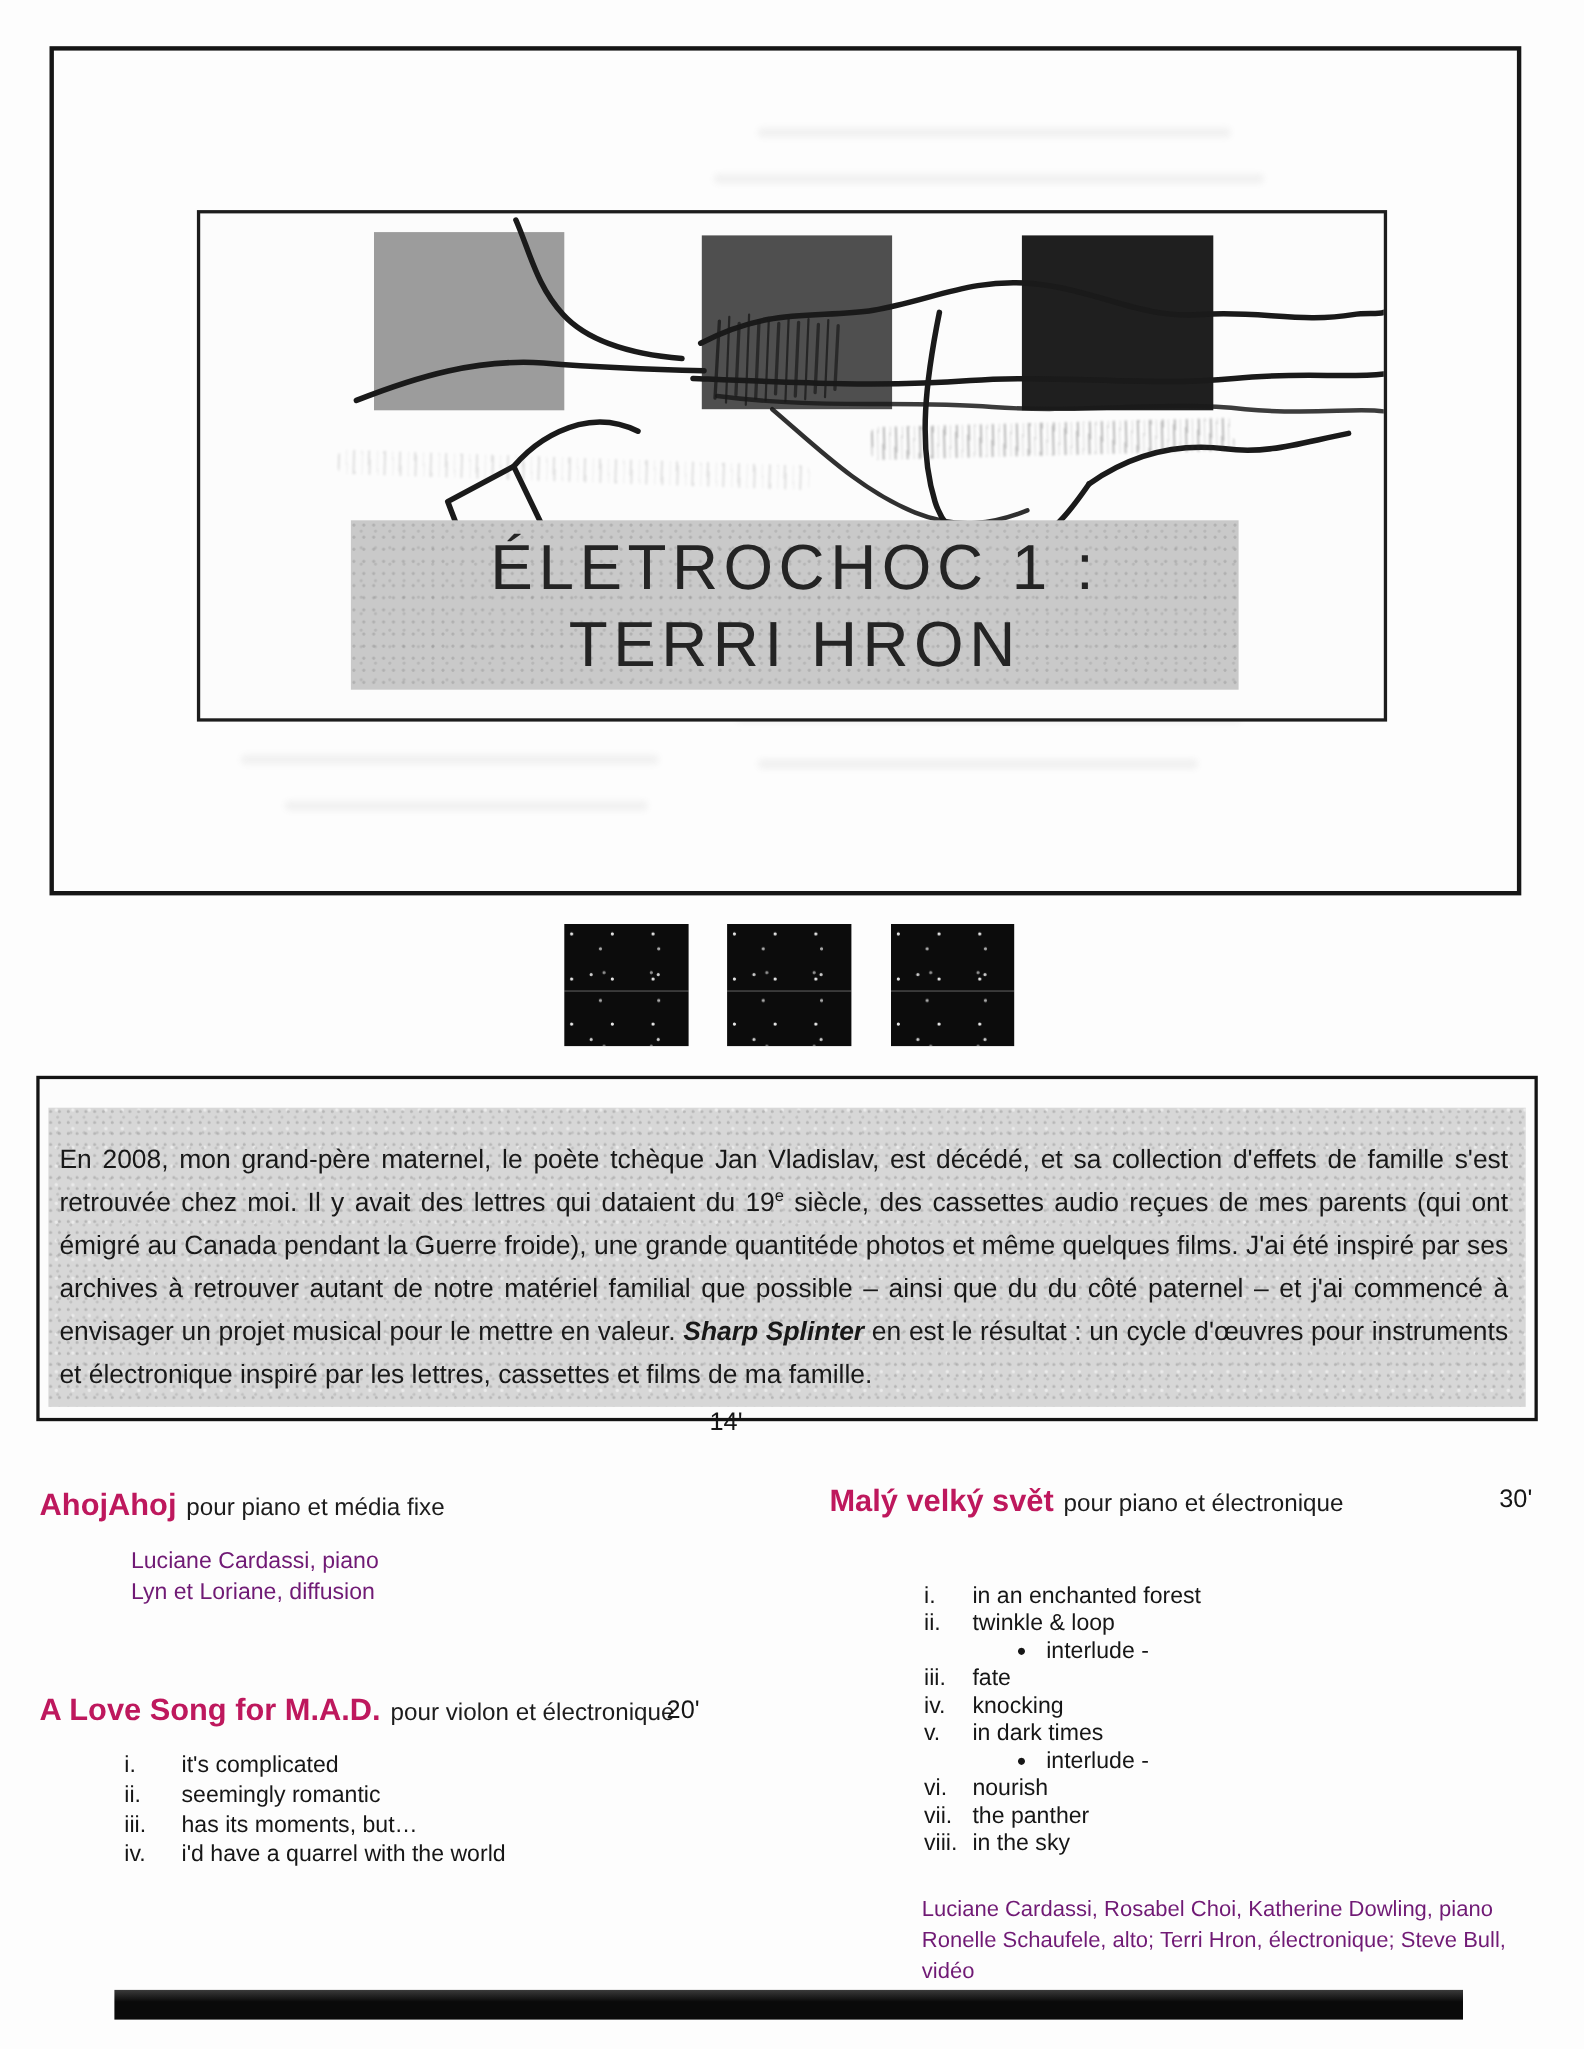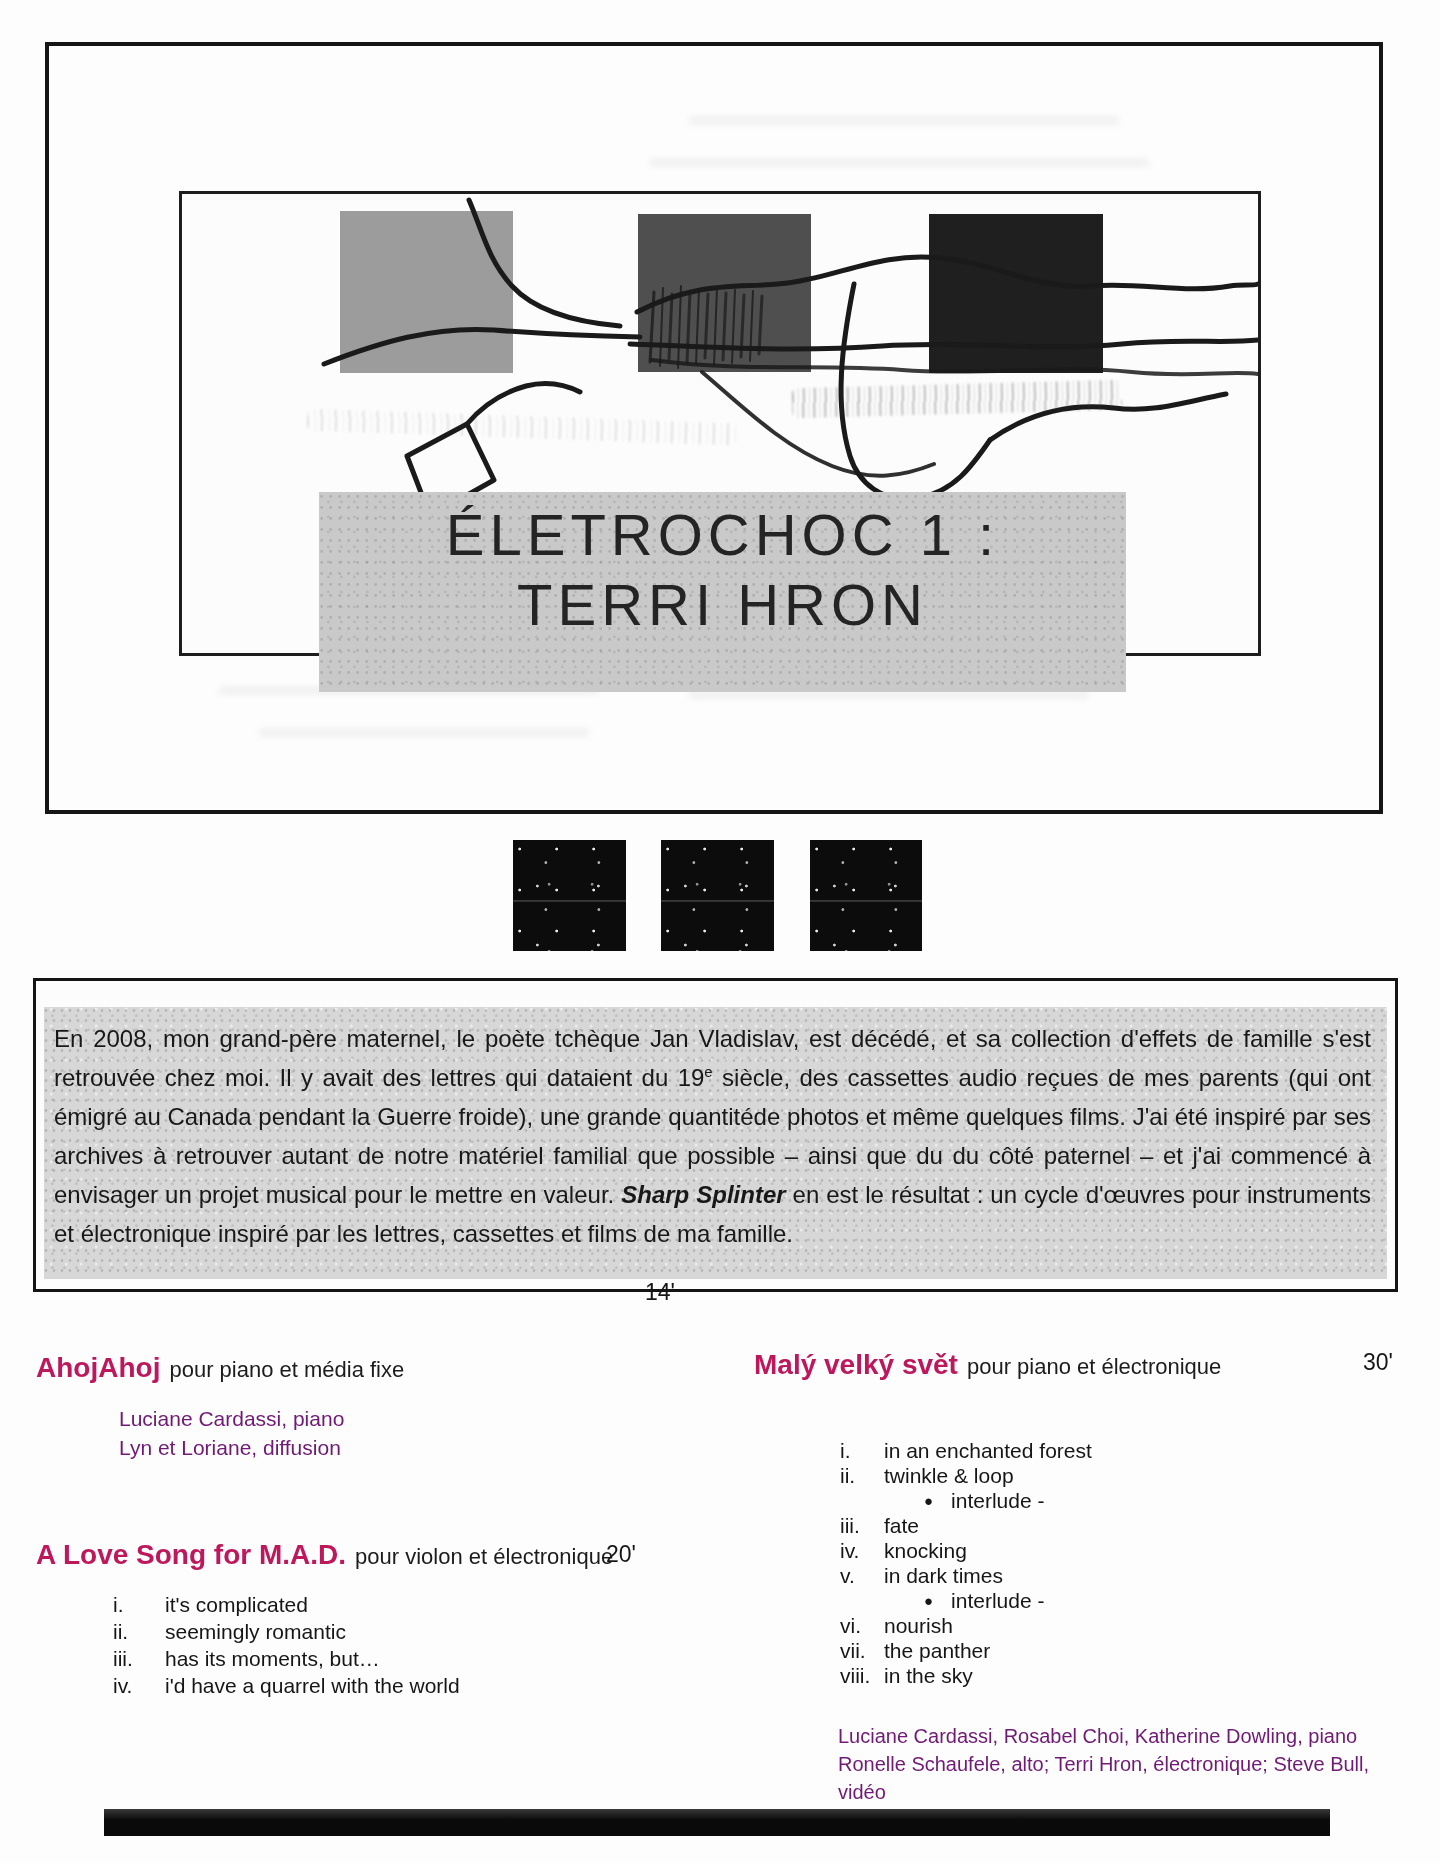--- a/index.html
+++ b/index.html
@@ -29,21 +29,21 @@
     left:610px;top:190px;width:330px;height:30px;opacity:.6;filter:blur(1px);
     background:repeating-linear-gradient(92deg,rgba(55,55,55,.55) 0 2px,transparent 2px 6px,rgba(80,80,80,.35) 6px 7px,transparent 7px 11px);
     transform:rotate(-1.5deg);
   }
   .smudge-2{
     left:125px;top:222px;width:430px;height:22px;opacity:.3;filter:blur(1.2px);
     background:repeating-linear-gradient(88deg,rgba(70,70,70,.5) 0 2px,transparent 2px 8px,rgba(90,90,90,.3) 8px 9px,transparent 9px 14px);
     transform:rotate(2deg);
   }
   .banner{
-    position:absolute;left:137px;top:298px;width:807px;height:200px;
+    position:absolute;left:137px;top:279px;width:807px;height:154px;
     background-color:#c9c9c9;
     background-image:
       radial-gradient(circle at 30% 40%,rgba(110,110,110,.28) 0 1px,transparent 1.8px),
       radial-gradient(circle at 72% 66%,rgba(120,120,120,.22) 0 1px,transparent 1.8px);
     background-size:9px 11px,13px 15px;
     text-align:center;padding-top:8px;
   }
   .banner-line{
     font-size:58px;line-height:70px;letter-spacing:5px;color:#242424;font-weight:400;
   }
@@ -70,21 +70,21 @@
     border:3px solid #141414;background:#fcfcfc;
   }
   .intro-band{
     position:absolute;left:8px;right:8px;top:26px;bottom:10px;
     background-color:#d7d7d7;
     background-image:
       radial-gradient(circle at 25% 35%,rgba(105,105,105,.30) 0 1px,transparent 1.7px),
       radial-gradient(circle at 70% 62%,rgba(115,115,115,.22) 0 1px,transparent 1.7px),
       radial-gradient(circle at 48% 12%,rgba(255,255,255,.5) 0 1px,transparent 2px);
     background-size:8px 10px,12px 14px,15px 17px;
-    padding:12px 16px 8px 10px;
+    padding:28px 16px 8px 10px;
   }
   .intro-text{
     font-size:24px;line-height:39px;text-align:justify;color:#181818;margin:0;
   }
   .intro-text sup{font-size:15px;vertical-align:super;line-height:0;}
   .sharp{font-weight:bold;font-style:italic;}
 
   
   .work-head{position:absolute;white-space:nowrap;}
   .work-title{font-size:28px;font-weight:bold;color:#be185d;}

